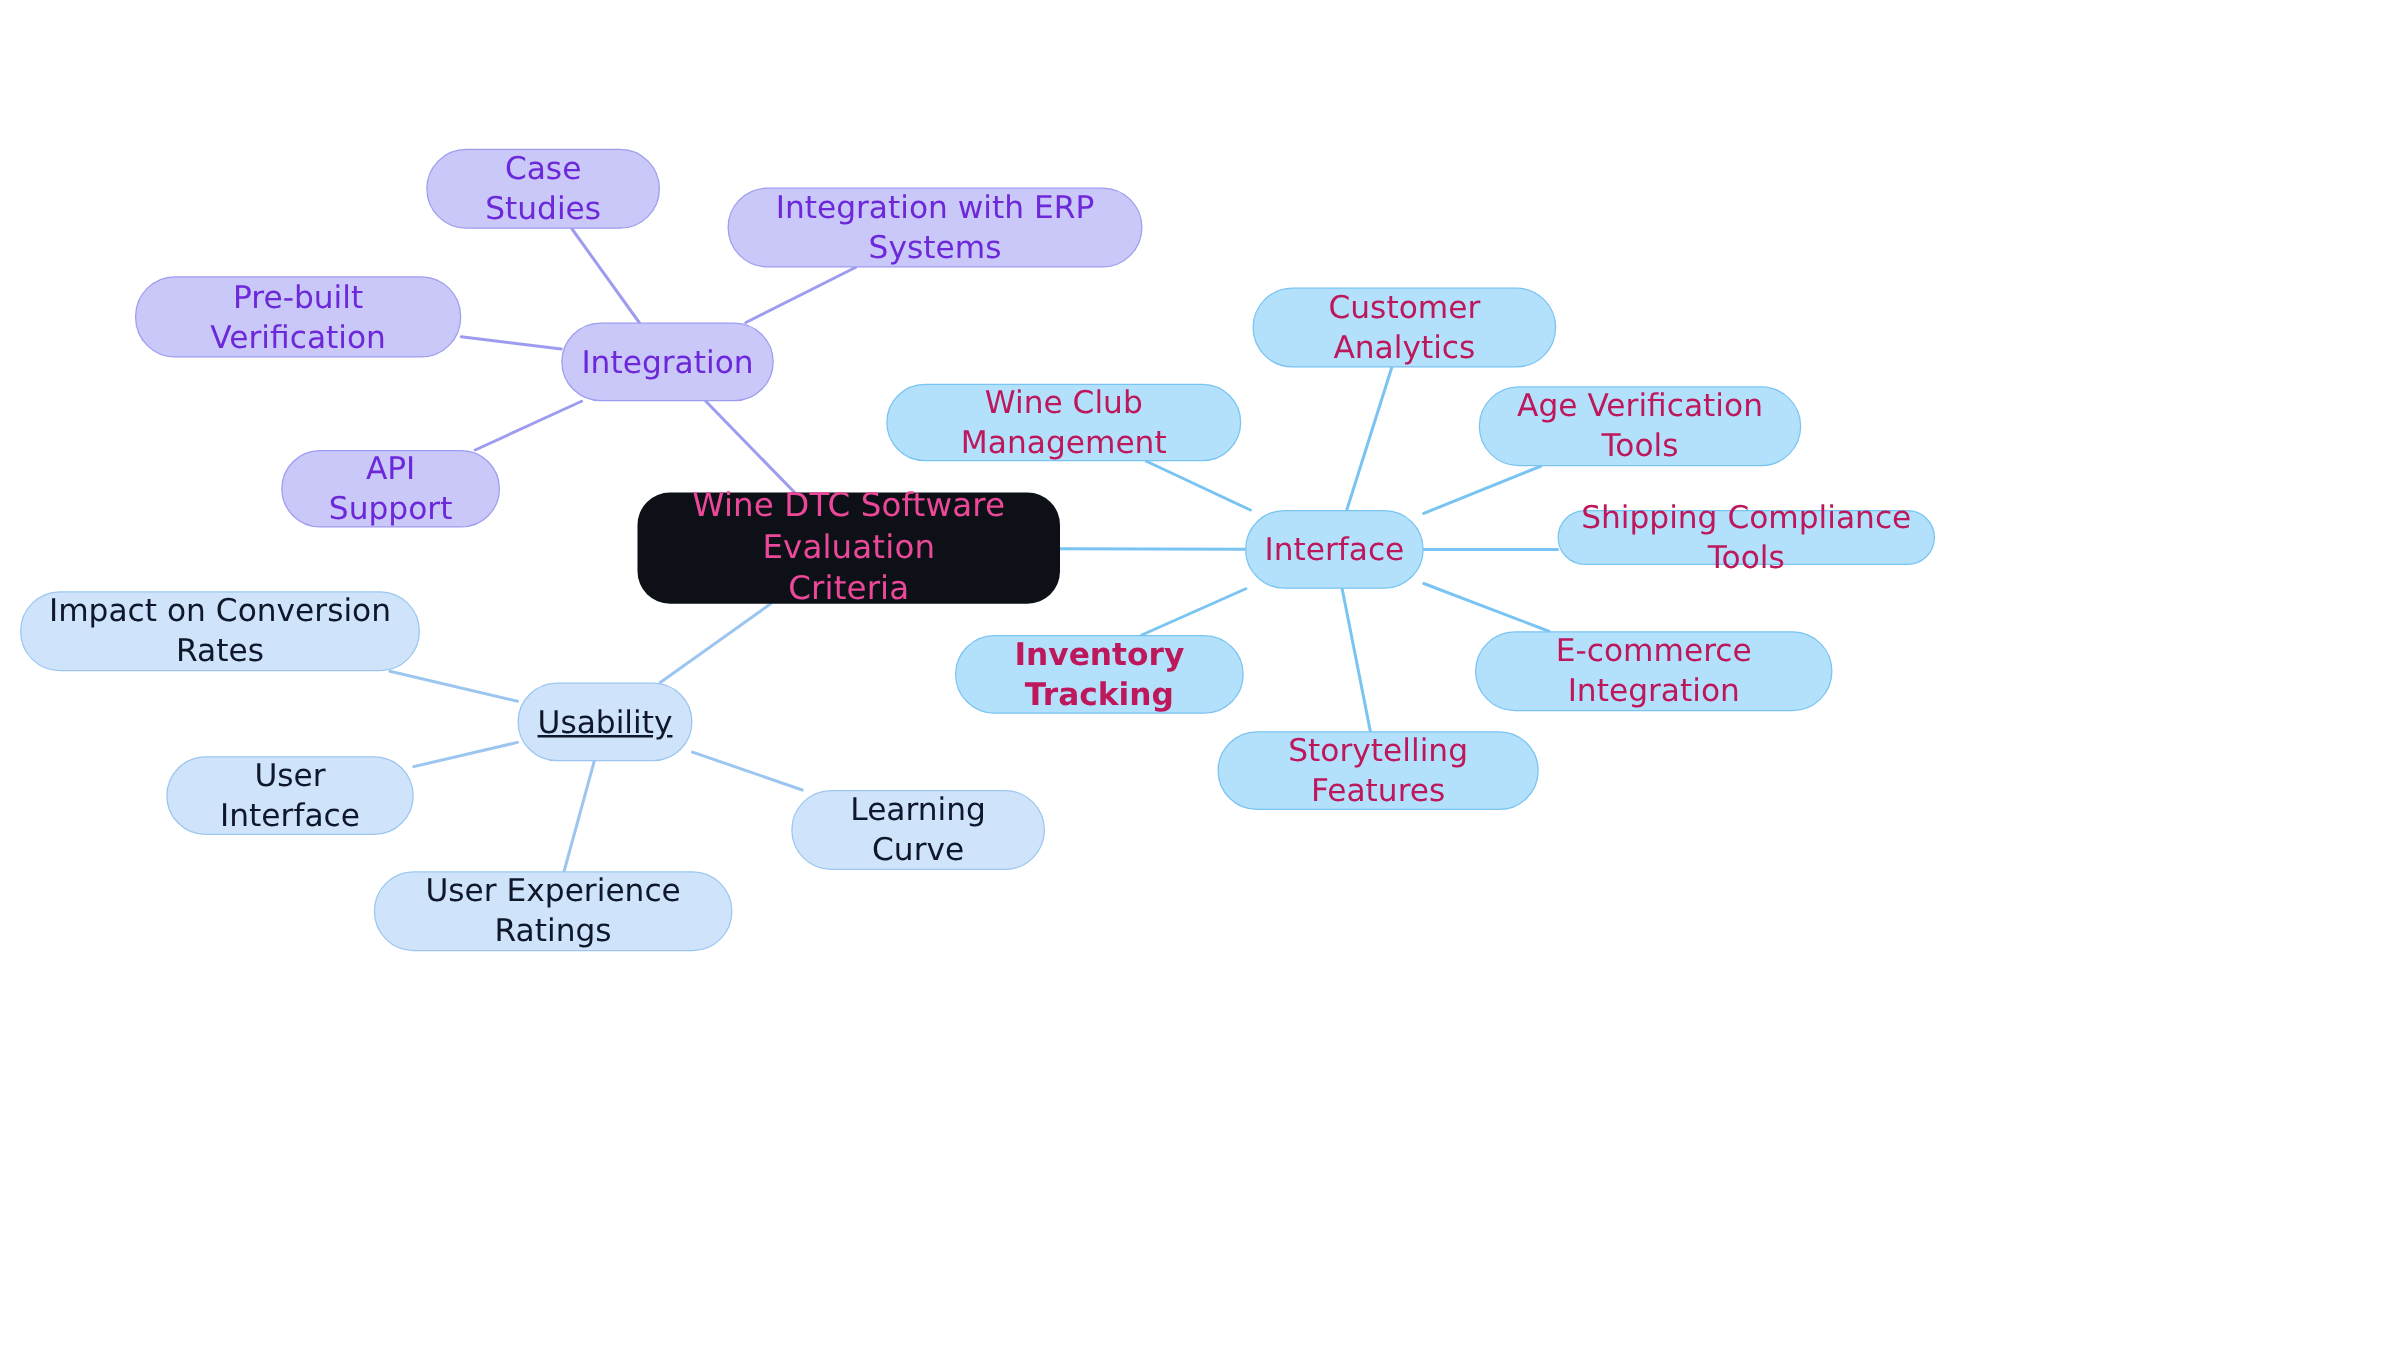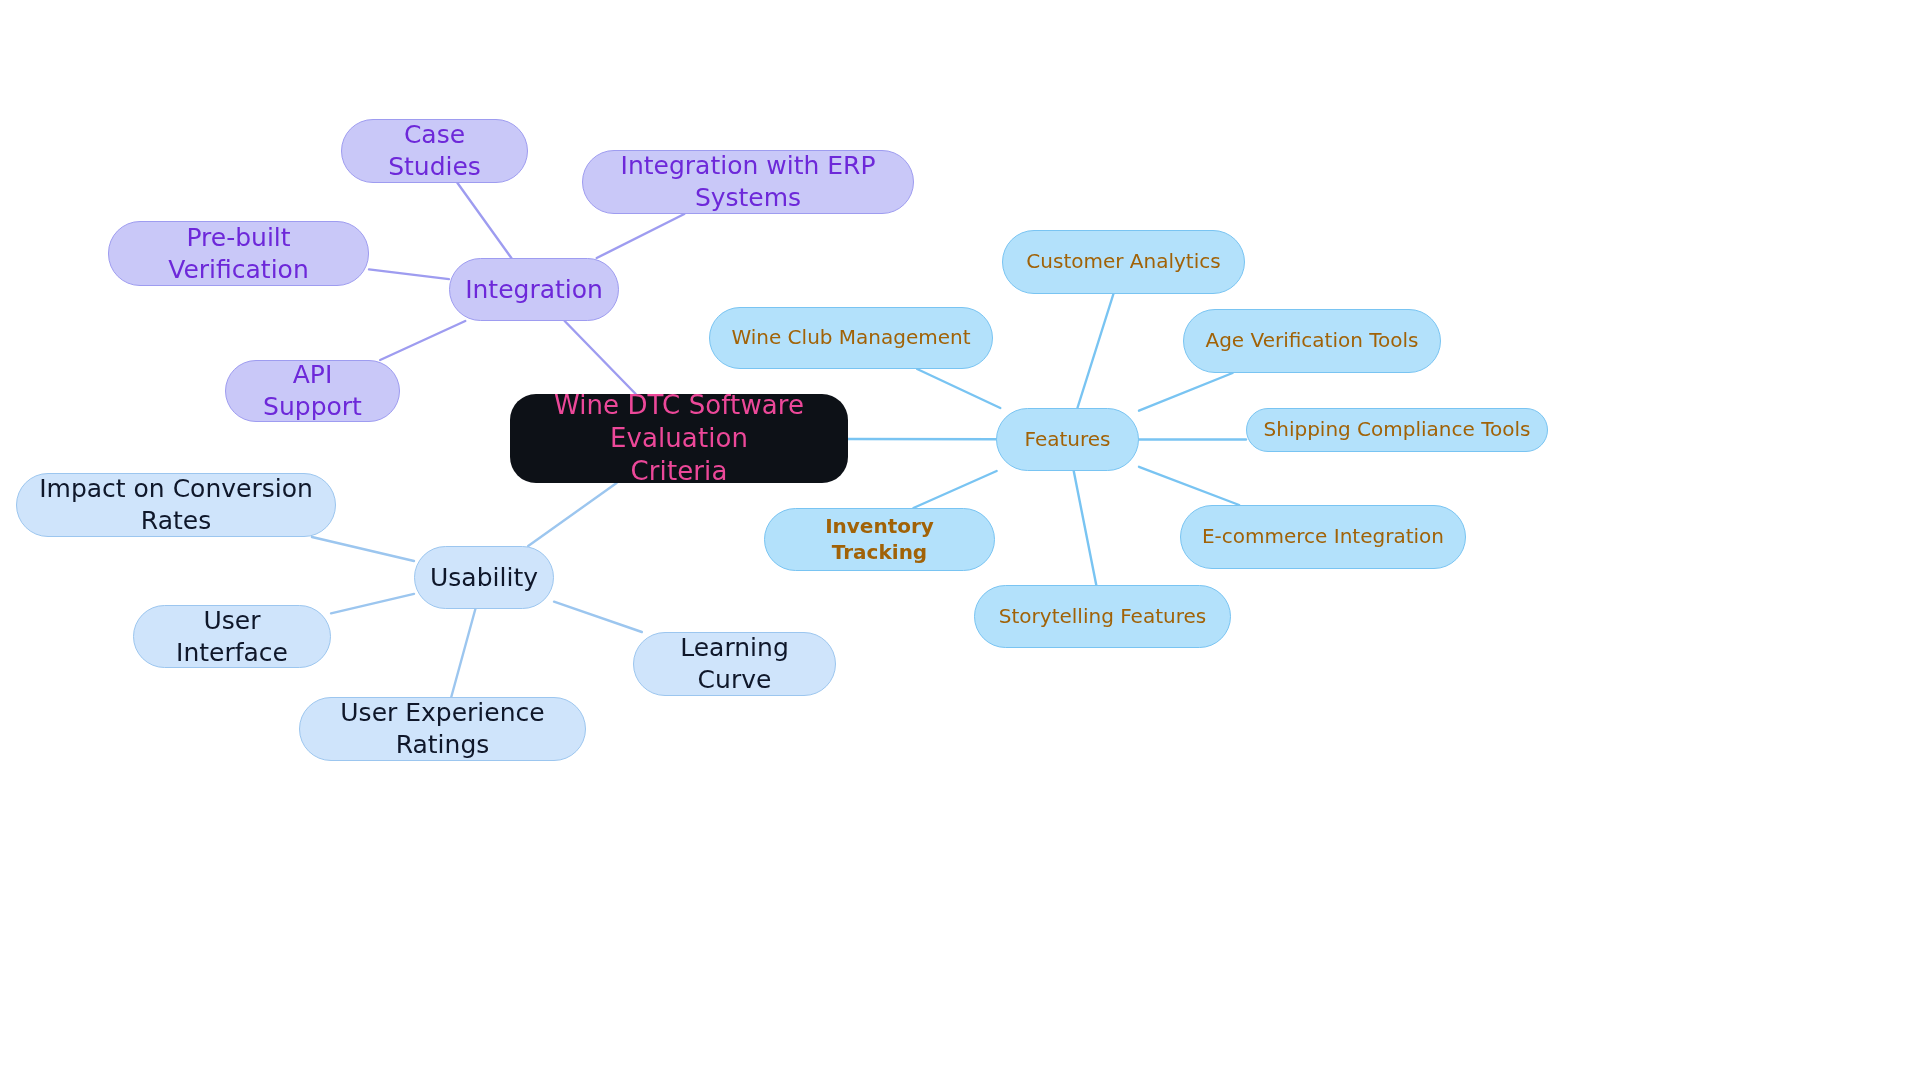--- a/index.html
+++ b/index.html
@@ -51,22 +51,22 @@
   }
   .node-integration {
     background: #c9c8f8;
     border: 1.6px solid #9e9cf0;
     color: #6d28d9;
     font-size: 25px;
   }
   .node-features {
     background: #b3e1fb;
     border: 1.6px solid #79c4f2;
-    color: #a16207;
-    font-size: 20px;
+    color: #be185d;
+    font-size: 25px;
   }
   .node-usability {
     background: #cfe4fb;
     border: 1.6px solid #9cc6ef;
     color: #0f172a;
     font-size: 25px;
   }
 </style>
 </head>
 <body>
@@ -92,26 +92,26 @@
       <line x1="475.3712871287129" y1="609" x2="451.2656765676568" y2="697" stroke="#9cc6ef" stroke-width="2.4" stroke-linecap="round"></line>
       <line x1="554" y1="601.6716566866268" x2="641.8294797687861" y2="632" stroke="#9cc6ef" stroke-width="2.4" stroke-linecap="round"></line>
     </svg>
 <div class="node node-root" id="root" style="left: 510px; top: 394px; width: 338px; height: 89px;">Wine DTC Software Evaluation
 Criteria</div>
     <div class="node node-integration" id="integration" style="left: 449px; top: 258px; width: 170px; height: 63px;">Integration</div>
     <div class="node node-integration" id="integration-child-0" style="left: 341px; top: 119px; width: 187px; height: 64px;">Case Studies</div>
     <div class="node node-integration" id="integration-child-1" style="left: 582px; top: 150px; width: 332px; height: 64px;">Integration with ERP Systems</div>
     <div class="node node-integration" id="integration-child-2" style="left: 108px; top: 221px; width: 261px; height: 65px;">Pre-built Verification</div>
     <div class="node node-integration" id="integration-child-3" style="left: 225px; top: 360px; width: 175px; height: 62px;">API Support</div>
-    <div class="node node-features" id="features" style="left: 996px; top: 408px; width: 143px; height: 63px;">Features</div>
+    <div class="node node-features" id="features" style="left: 996px; top: 408px; width: 143px; height: 63px;">Interface</div>
     <div class="node node-features" id="features-child-0" style="left: 709px; top: 307px; width: 284px; height: 62px;">Wine Club Management</div>
     <div class="node node-features" id="features-child-1" style="left: 1002px; top: 230px; width: 243px; height: 64px;">Customer Analytics</div>
     <div class="node node-features" id="features-child-2" style="left: 1183px; top: 309px; width: 258px; height: 64px;">Age Verification Tools</div>
     <div class="node node-features" id="features-child-3" style="left: 1246px; top: 408px; width: 302px; height: 44px;">Shipping Compliance Tools</div>
     <div class="node node-features" id="features-child-4" style="left: 1180px; top: 505px; width: 286px; height: 64px;">E-commerce Integration</div>
     <div class="node node-features" id="features-child-5" style="left: 974px; top: 585px; width: 257px; height: 63px;">Storytelling Features</div>
     <div class="node node-features" id="features-child-6" style="left: 764px; top: 508px; width: 231px; height: 63px; font-weight: bold;">Inventory Tracking</div>
-    <div class="node node-usability" id="usability" style="left: 414px; top: 546px; width: 140px; height: 63px;">Usability</div>
+    <div class="node node-usability" id="usability" style="left: 414px; top: 546px; width: 140px; height: 63px; text-decoration: underline;">Usability</div>
     <div class="node node-usability" id="usability-child-0" style="left: 16px; top: 473px; width: 320px; height: 64px;">Impact on Conversion Rates</div>
     <div class="node node-usability" id="usability-child-1" style="left: 133px; top: 605px; width: 198px; height: 63px;">User Interface</div>
     <div class="node node-usability" id="usability-child-2" style="left: 299px; top: 697px; width: 287px; height: 64px;">User Experience Ratings</div>
     <div class="node node-usability" id="usability-child-3" style="left: 633px; top: 632px; width: 203px; height: 64px;">Learning Curve</div>
   </div>
 
 </body></html>

